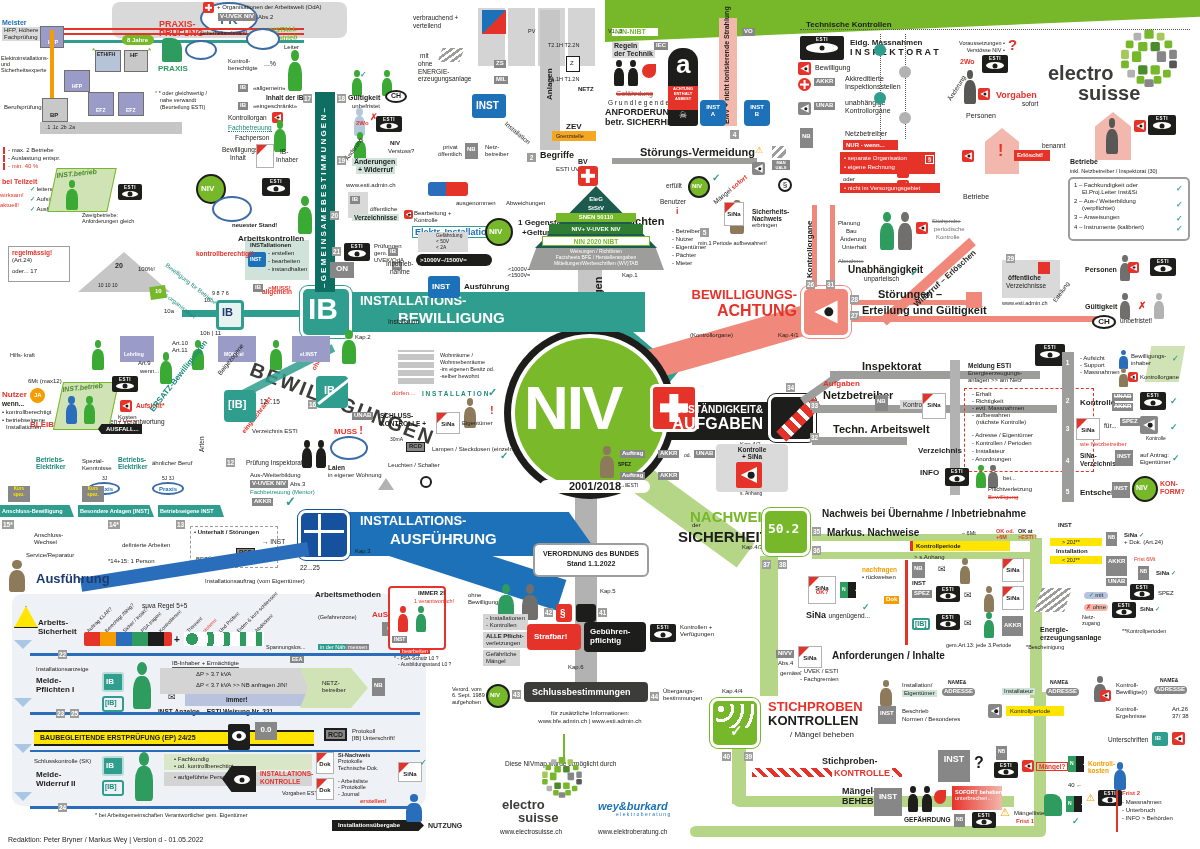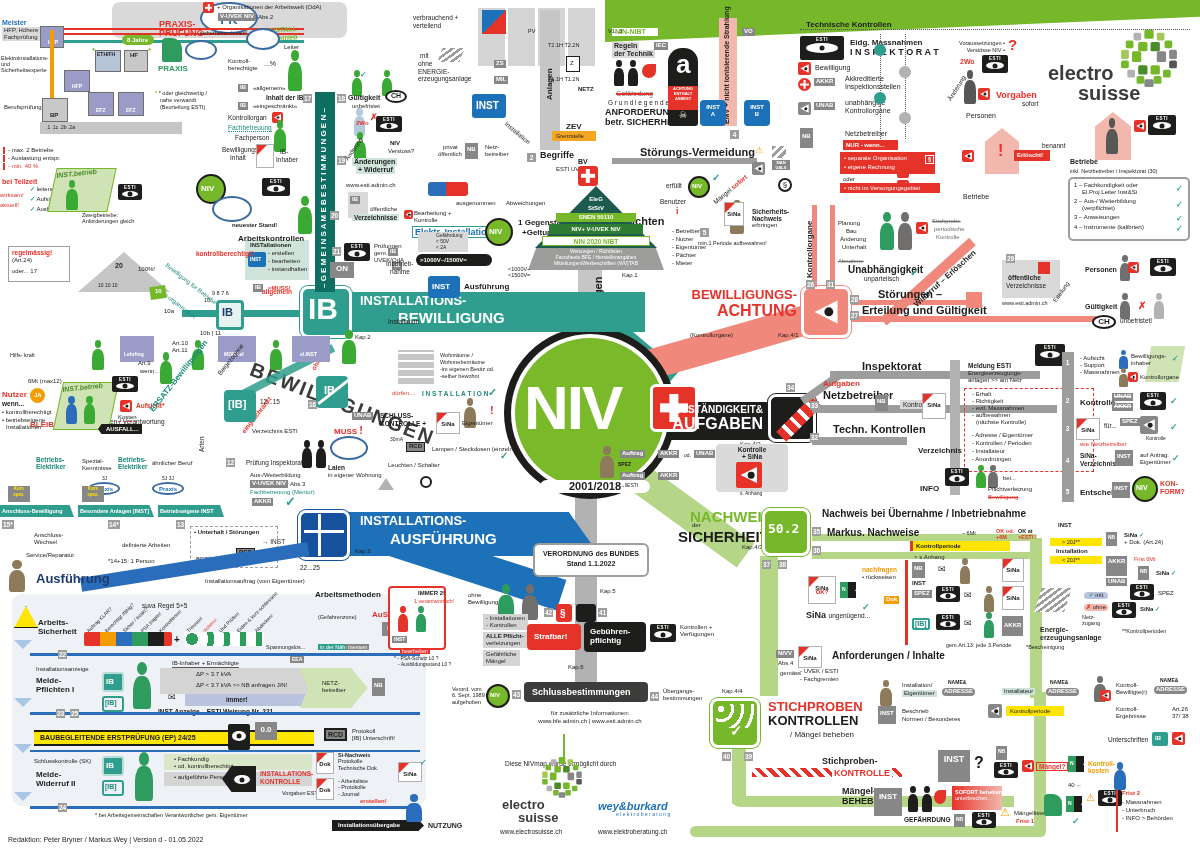--- a/index.html
+++ b/index.html
@@ -155,21 +155,21 @@
 <div class="bx" style="left:774px;top:412px;width:50px;height:14px;transform:rotate(-45deg);background:repeating-linear-gradient(90deg,#e6332a 0 7px,#fff 7px 11px)"></div>
 <div class="bx bg-gray" style="left:830px;top:371px;width:210px;height:8px;background:#9d9d9c"></div>
 <div class="bx bg-gray" style="left:800px;top:398px;width:48px;height:8px;transform:rotate(-35deg);transform-origin:0 0;background:#9d9d9c"></div>
 <div class="l b f11" style="left:862px;top:360px">Inspektorat</div>
 <div class="bx bg-gray" style="left:812px;top:405px;width:245px;height:8px;background:#9d9d9c"></div>
 <div class="l b red f8" style="left:823px;top:379px">Aufgaben</div>
 <div class="l b f11" style="left:823px;top:389px">Netzbetreiber</div>
 <div class="nbdg" style="left:810px;top:401px">33</div>
 <div class="nbdg" style="left:786px;top:383px">34</div>
 <div class="bx bg-gray" style="left:812px;top:437px;width:95px;height:8px;background:#9d9d9c"></div>
-<div class="l b f11" style="left:833px;top:423px">Techn. Kontrollen</div>
+<div class="l b f11" style="left:833px;top:423px">Techn. Arbeitswelt</div>
 <div class="nbdg" style="left:810px;top:433px">32</div>
 
 
 <div class="fig" style="left:598px;top:446px;width:18px;height:34px;color:#8c7a5b"></div>
 <div class="tag bg-blue" style="left:620px;top:450px">Auftrag</div>
 <div class="l f5 b" style="left:618px;top:462px">SPEZ</div>
 <div class="tag bg-blue" style="left:620px;top:472px">Auftrag</div>
 <div class="l f5" style="left:620px;top:483px">→ǁESTI</div>
 <div class="tag" style="left:658px;top:450px">AKKR</div>
 <div class="l f5" style="left:684px;top:453px">od.</div>
@@ -195,21 +195,21 @@
 <div class="l f6" style="left:972px;top:391px">- Erhalt</div>
 <div class="l f6" style="left:972px;top:398px">- Richtigkeit</div>
 <div class="l f6" style="left:972px;top:405px">- evtl. Massnahmen</div>
 <div class="l f6" style="left:972px;top:412px">- aufbewahren</div>
 <div class="l f6" style="left:976px;top:419px">(nächste Kontrolle)</div>
 <div class="l b f8" style="left:918px;top:446px">Verzeichnis</div>
 <div class="l f6" style="left:972px;top:432px">- Adresse / Eigentümer</div>
 <div class="l f6" style="left:972px;top:440px">- Kontrollen / Perioden</div>
 <div class="l f6" style="left:972px;top:448px">- Installateur</div>
 <div class="l f6" style="left:972px;top:456px">- Anordnungen</div>
-<div class="l b f8" style="left:920px;top:484px">INFO</div>
+<div class="l b f8" style="left:920px;top:468px">INFO</div>
 <div class="esti" style="left:945px;top:468px;width:24px;height:18px">
       <span class="esl">ESTI</span>
       <span class="eyeg"></span>
     </div>
 <div class="fig" style="left:975px;top:465px;width:12px;height:24px;color:#3aaa35"></div>
 <div class="fig" style="left:987px;top:465px;width:12px;height:24px;color:#706f6e"></div>
 <div class="l f6" style="left:1003px;top:475px">bei...</div>
 <div class="l f6" style="left:988px;top:486px">Pflichtverletzung</div>
 <div class="l f6 red" style="left:988px;top:494px;text-decoration:line-through">Bewilligung</div>
 

